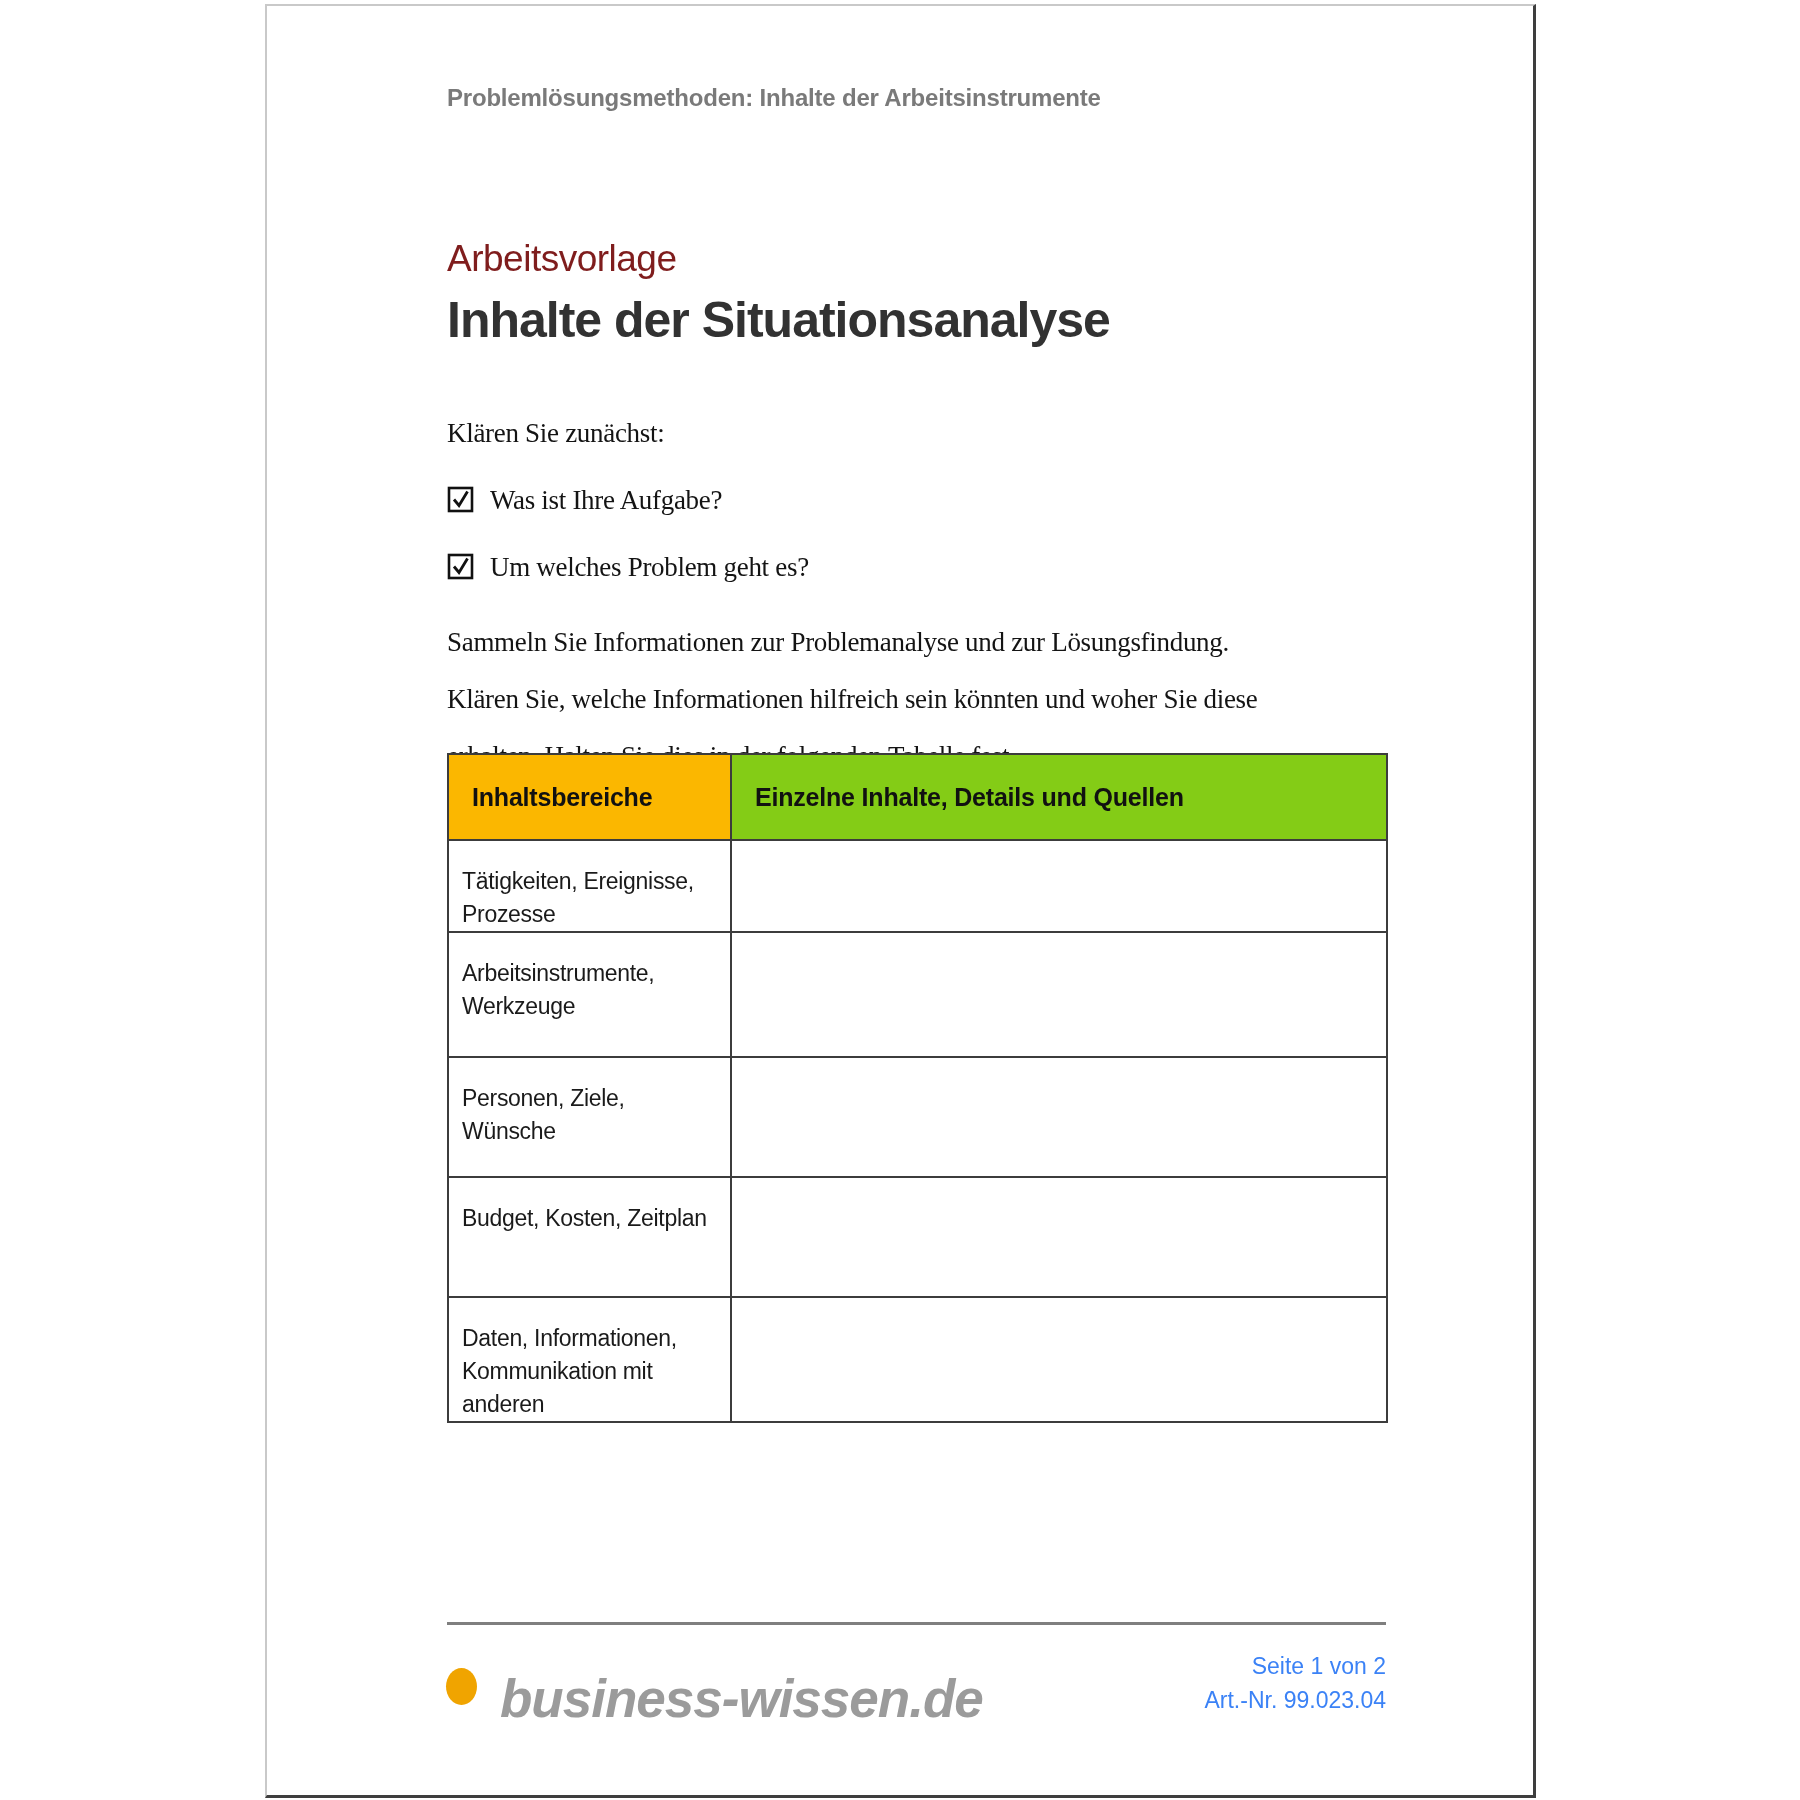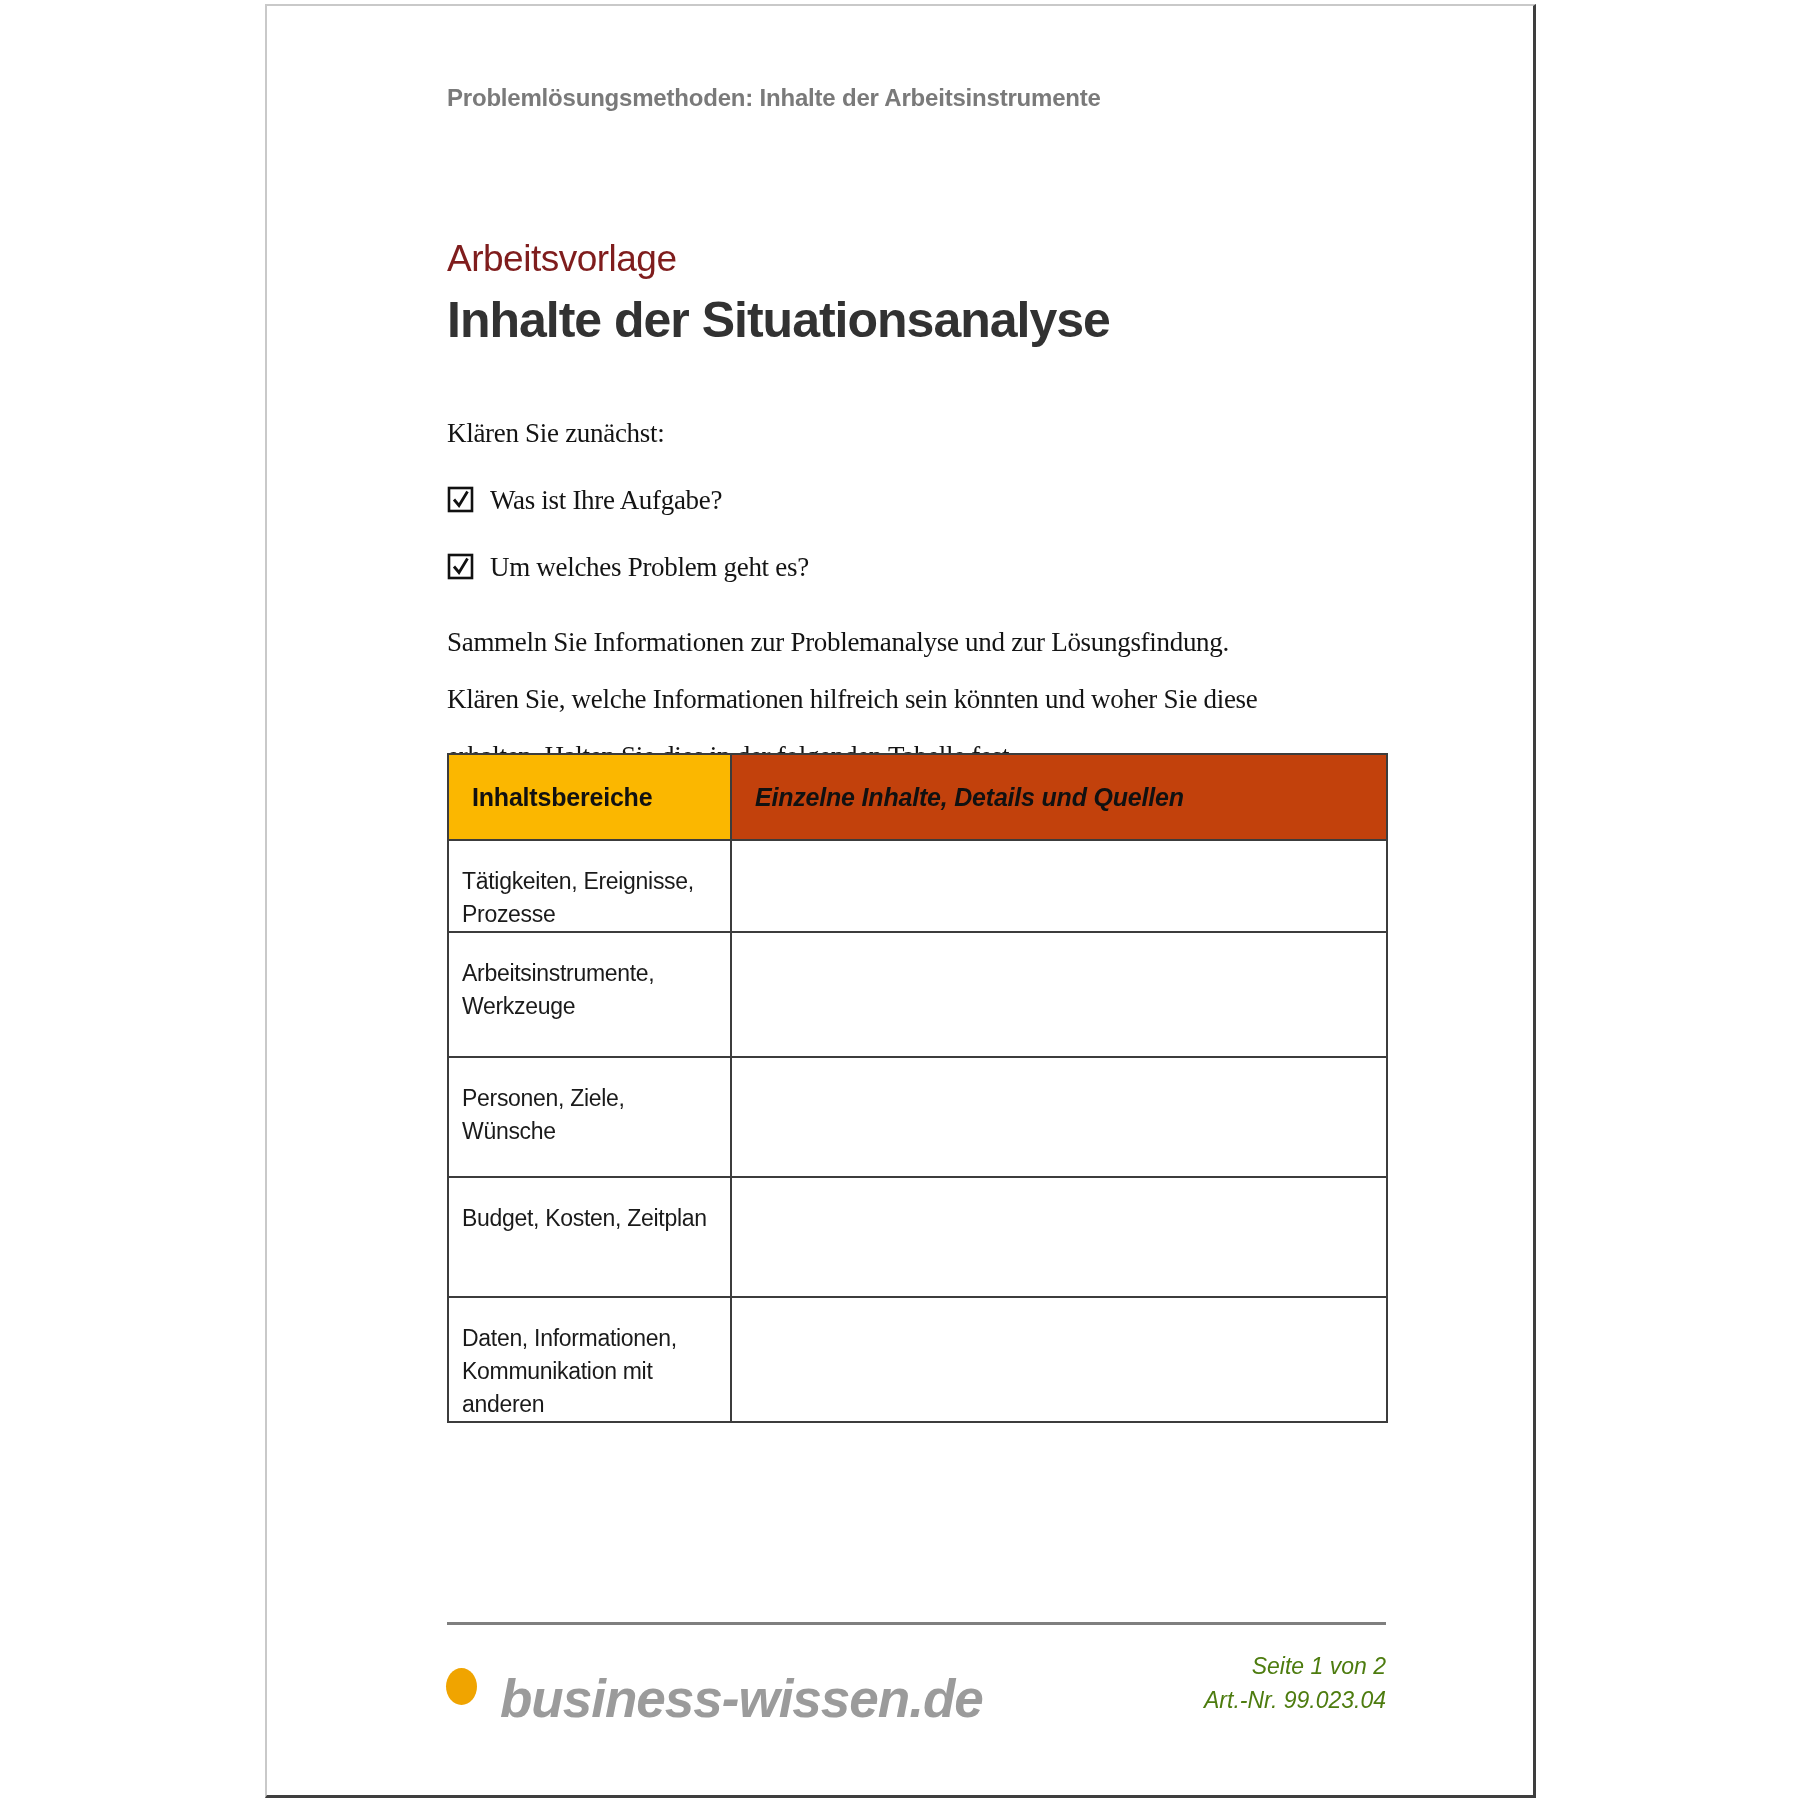--- a/index.html
+++ b/index.html
@@ -78,21 +78,21 @@
     left:179px; top:1662px; width:31px; height:37px; border-radius:50%;
     background:#f0a400;
   }
   .brand-wordmark {
     left:233px; top:1662px;
     font-size:53px; font-weight:bold; font-style:italic; color:#9b9b9b;
     letter-spacing:-1px;
   }
   .footer-meta {
     left:180px; top:1643px; width:939px; text-align:right;
-    font-size:23px; line-height:34px; color:#4d7c0f; letter-spacing:0px;font-style:italic;
+    font-size:23px; line-height:34px; color:#3b82f6; letter-spacing:0px;
   }
 </style>
 </head>
 <body>
 
 <div class="page">
 
   <div class="running-header">Problemlösungsmethoden: Inhalte der Arbeitsinstrumente</div>
 
   <div class="kicker">Arbeitsvorlage</div>
@@ -122,21 +122,21 @@
 erhalten. Halten Sie dies in der folgenden Tabelle fest.</div>
 
   <table class="content-table">
     <colgroup>
         <col class="c1">
         <col class="c2">
       </colgroup>
     <thead>
       <tr>
         <th style="background: rgb(251, 183, 0);">Inhaltsbereiche</th>
-        <th style="background: #c2410c; font-style: italic;">Einzelne Inhalte, Details und Quellen</th>
+        <th style="background: #84cc16;">Einzelne Inhalte, Details und Quellen</th>
       </tr>
     </thead>
     <tbody>
       <tr class="r1">
         <td>Tätigkeiten, Ereignisse,
 Prozesse</td>
         <td></td>
       </tr>
       <tr class="r2">
         <td>Arbeitsinstrumente,

